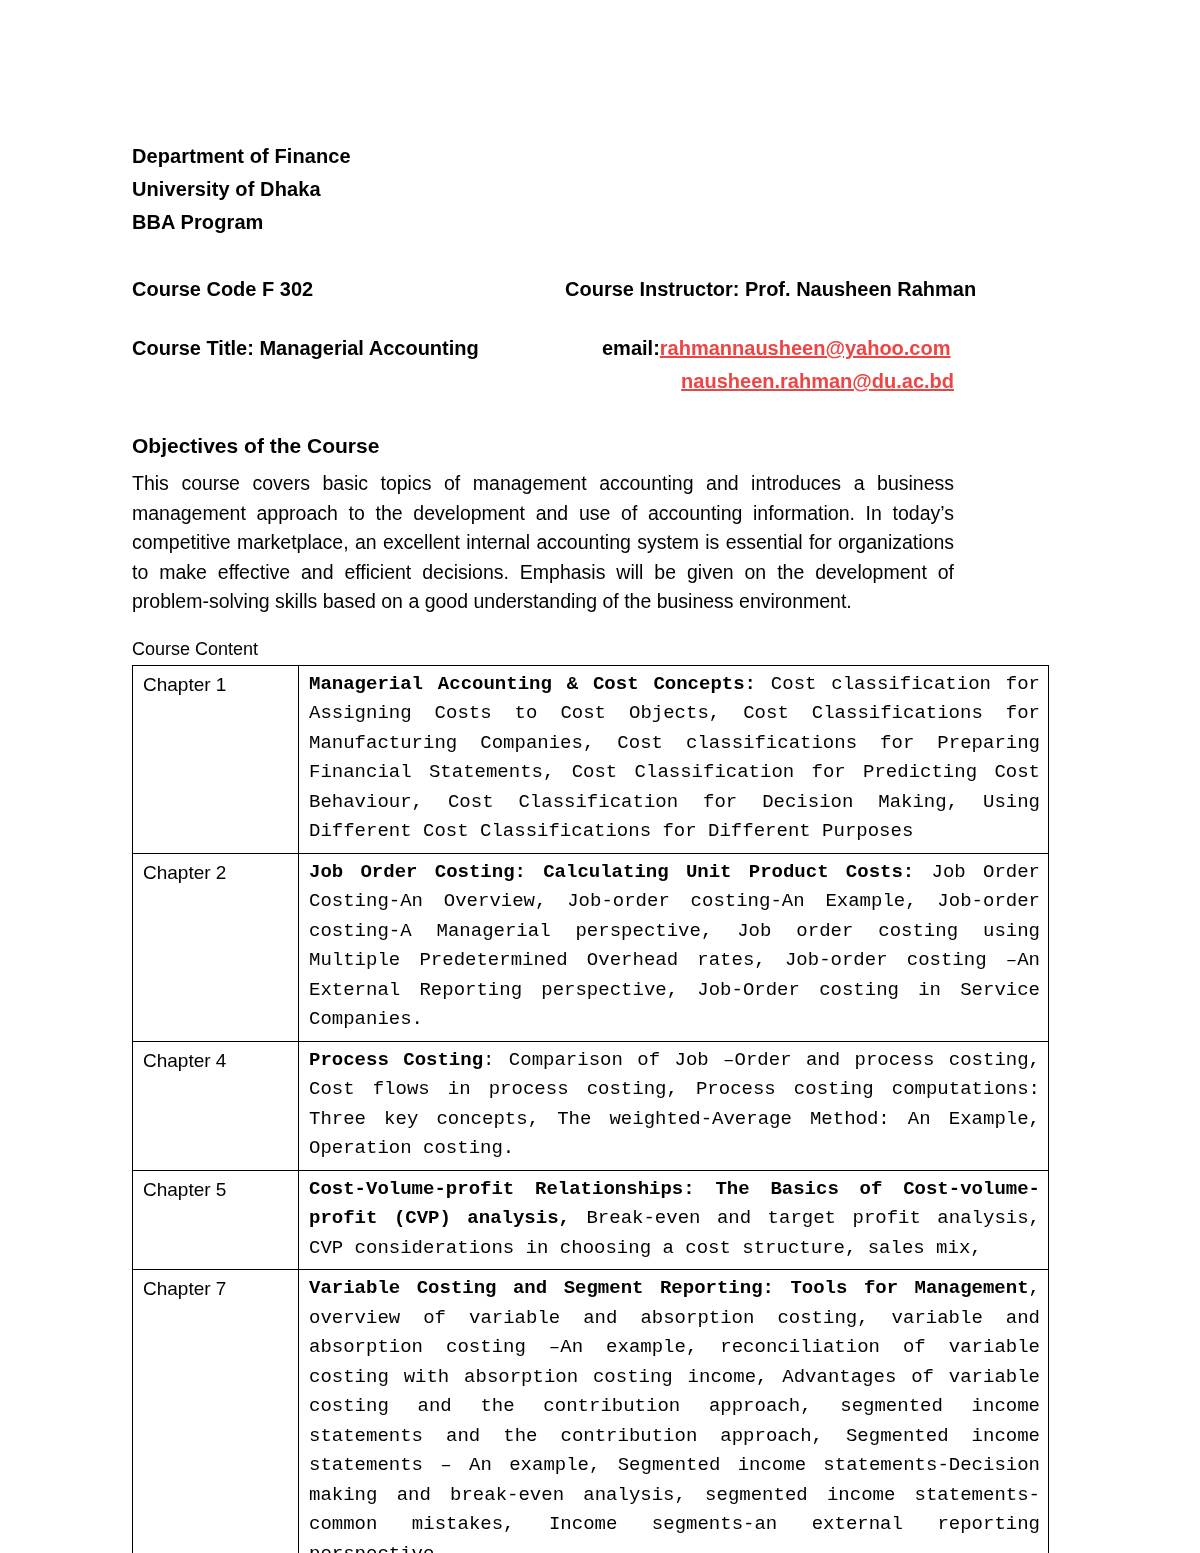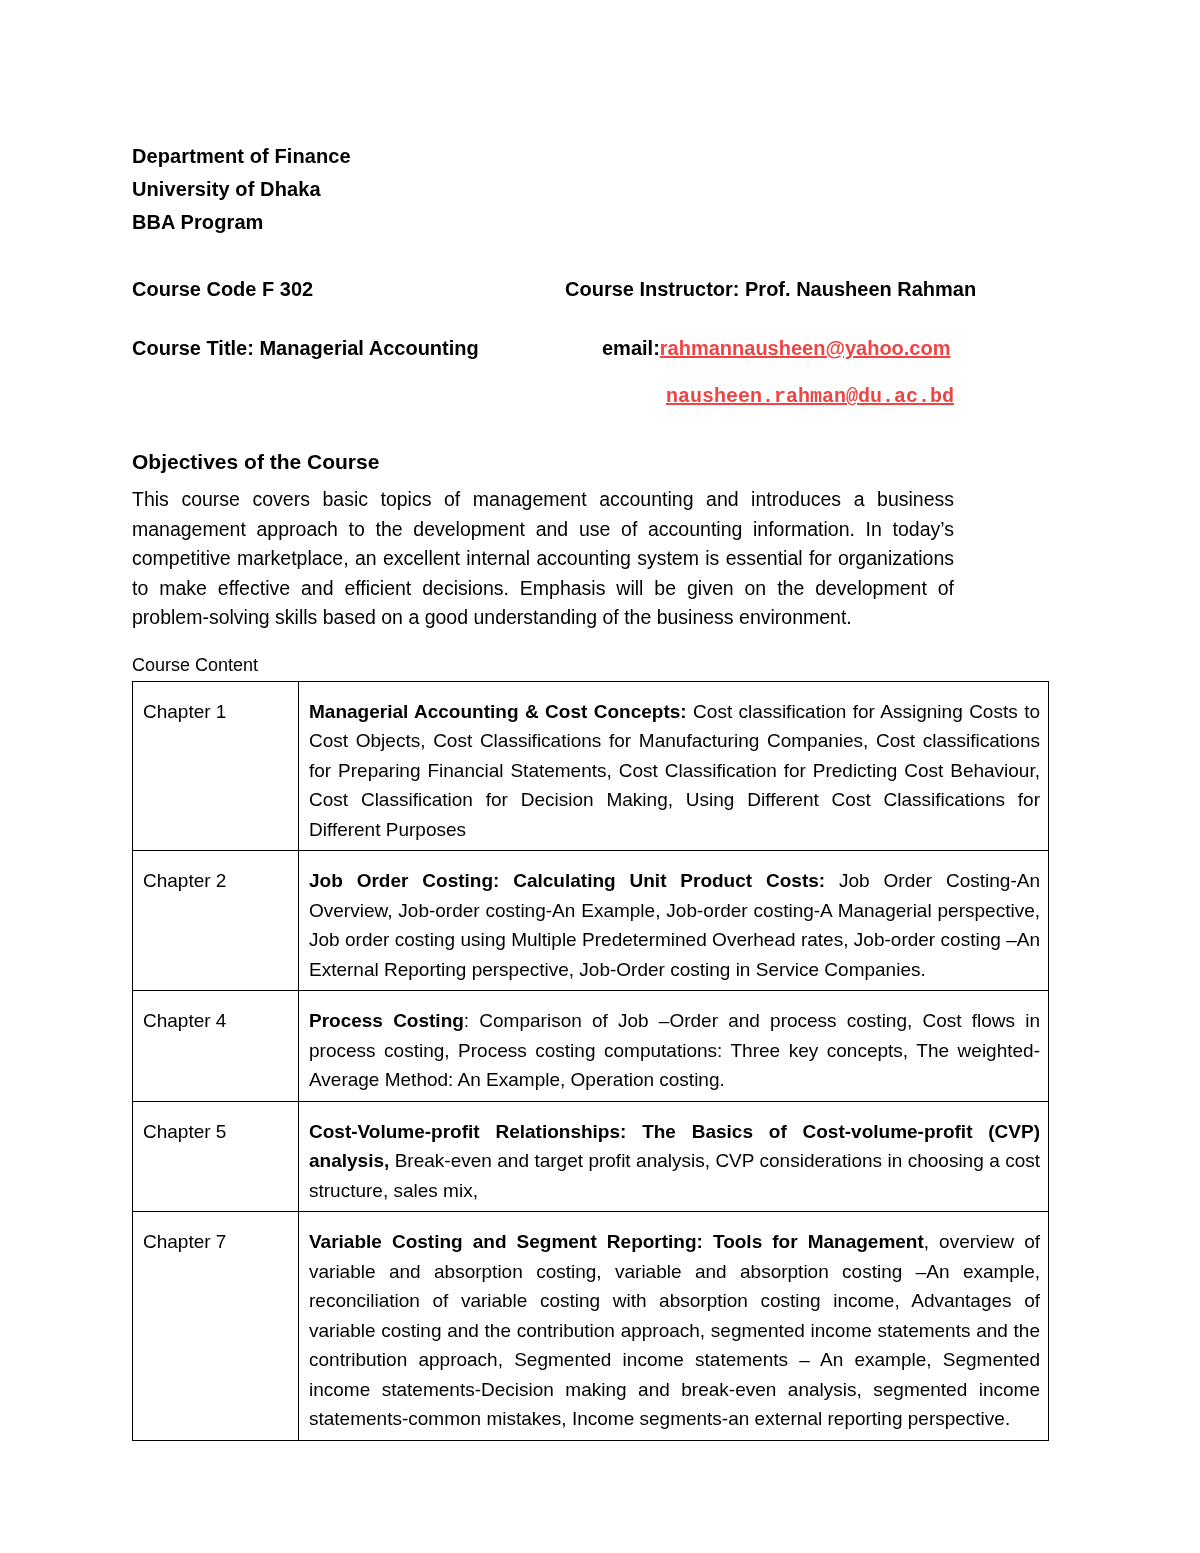--- a/index.html
+++ b/index.html
@@ -56,22 +56,21 @@
   .email-link {
     color: #ef4444;
     text-decoration: underline;
     font-weight: bold;
     font-size: 20px;
     white-space: nowrap;
   }
   .email-second {
     display: block;
     text-align: right;
-    margin-top: 17px;
-    font-family: Liberation Mono, monospace;
+    margin-top: 1px;
   }
 
   .heading-objectives {
     font-size: 21px;
     font-weight: bold;
     line-height: 30px;
     margin: 0;
   }
   .body-para {
     font-size: 19.5px;
@@ -91,33 +90,34 @@
     border-collapse: collapse;
     width: 917px;
     margin-top: 4px;
     table-layout: fixed;
   }
   table.course-table td {
     border: 1.6px solid #000000;
     vertical-align: top;
     font-size: 19px;
     line-height: 29.5px;
-    padding: 15px 8px 6px 10px;
+    padding: 4px 8px 6px 10px;
     margin-left: 36px;
   }
   td.chapter-cell {
     width: 147px;
     white-space: nowrap;
     padding-left: 12px;
   }
   td.desc-cell {
     text-align: justify;
     text-justify: inter-word;
     padding-left: 11px;
     padding-right: 9px;
+    font-family: Liberation Mono, monospace;
   }
   td.desc-cell b { font-weight: bold; }
 </style>
 </head>
 <body>
 
 <div class="page">
 
   <div class="org-block">
     <div class="org-line">Department of Finance</div>

